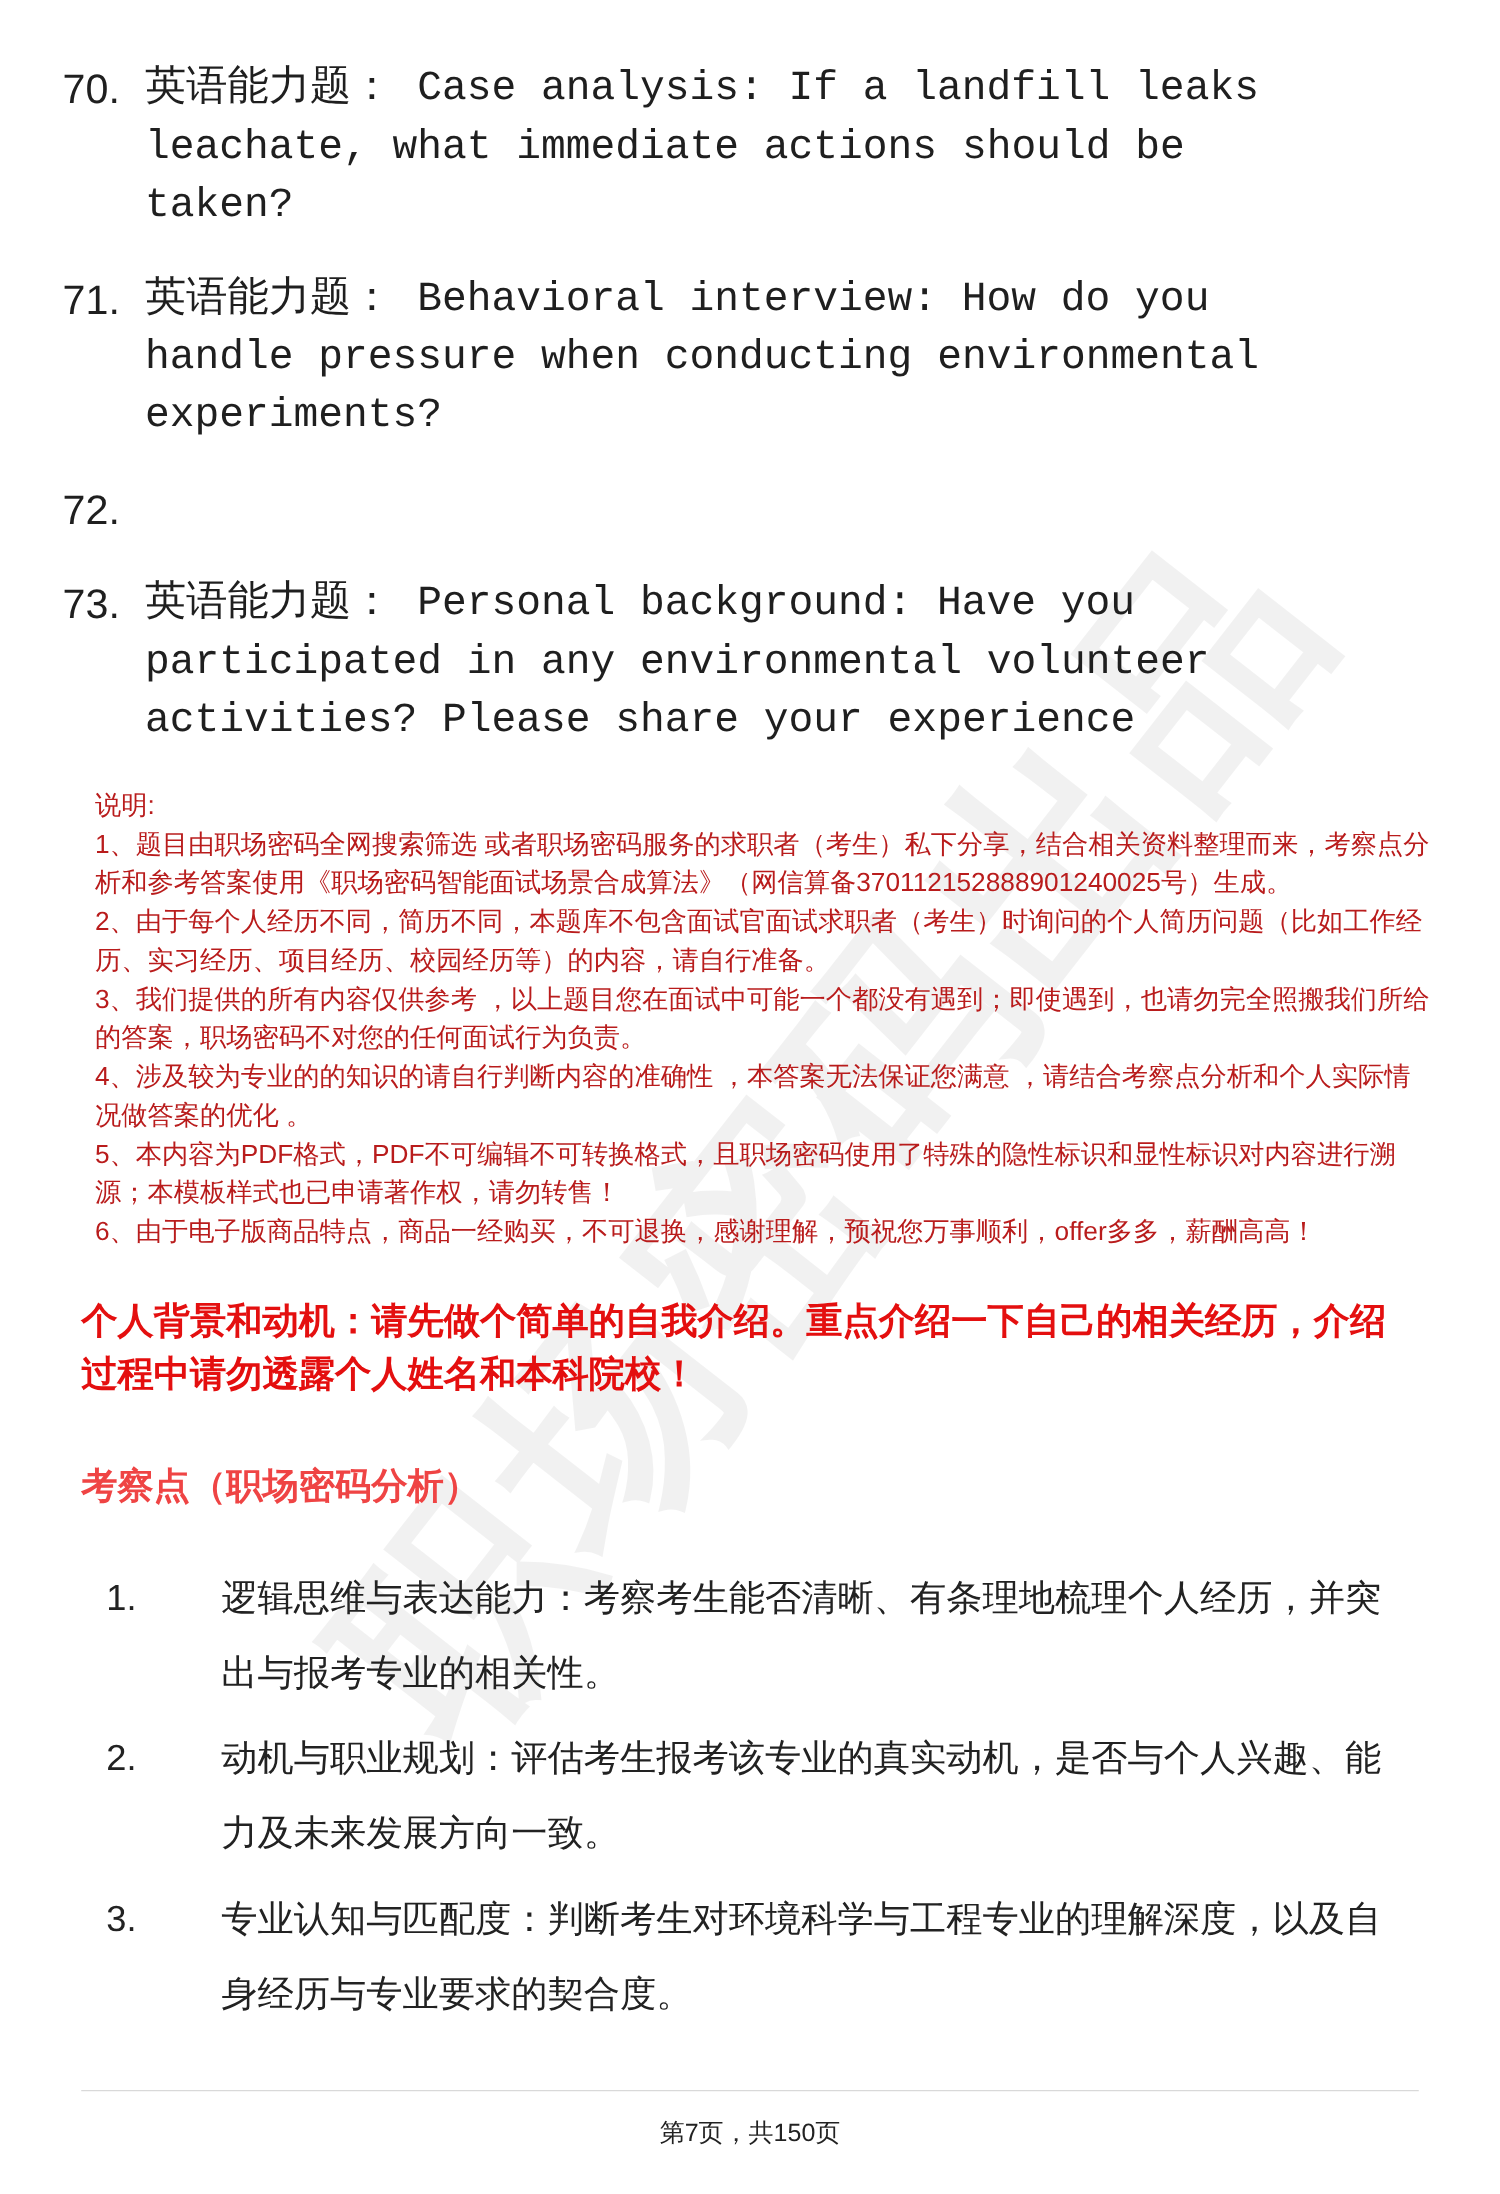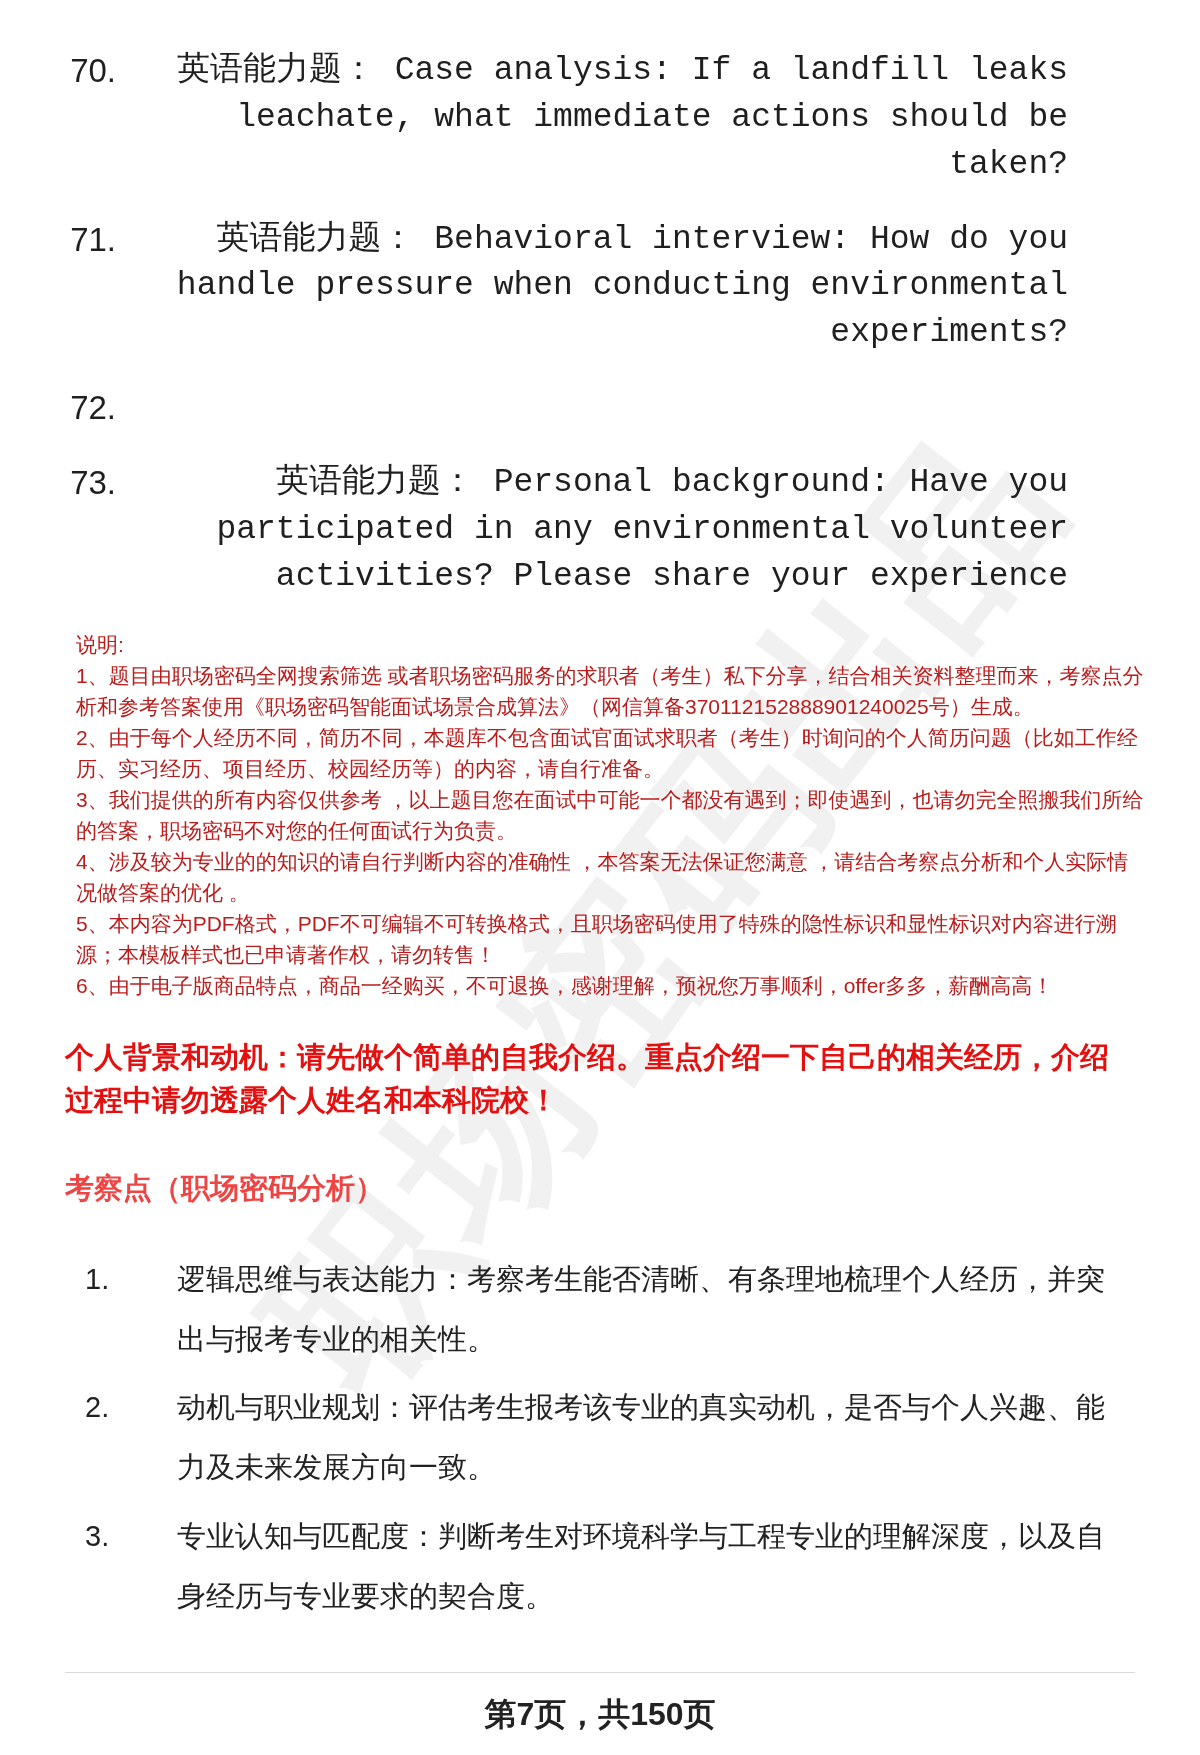--- a/index.html
+++ b/index.html
@@ -28,21 +28,20 @@
     position:relative;z-index:1;
     padding:48px 60px 0 50px;
   }
   
   .q-item{
     display:flex;
     font-size:33px;
     line-height:1.42;
     margin-bottom:28px;
     color:#1f1f1f;
-    text-align:right;
   }
   .q-num{width:66px;flex-shrink:0;}
   .q-text{max-width:952px;font-family:Liberation Mono, monospace;}
   
   .notes{
     margin:22px 0 0 26px;
     width:1072px;
     font-size:21px;
     line-height:1.48;
     color:#b91c1c;
@@ -77,23 +76,22 @@
   
   .footer{
     position:absolute;
     left:65px;right:65px;top:1672px;
     border-top:1px solid #d9d9d9;
     z-index:1;
   }
   .footer .page-num{
     text-align:center;
     margin-top:20px;
-    font-size:32px;
+    font-size:20px;
     color:#222222;
-    font-weight:bold;
   }
 </style>
 </head>
 <body>
 
 <div class="watermark">职场密码出品</div>
 
 <div class="content">
 
   <div class="q-item">

